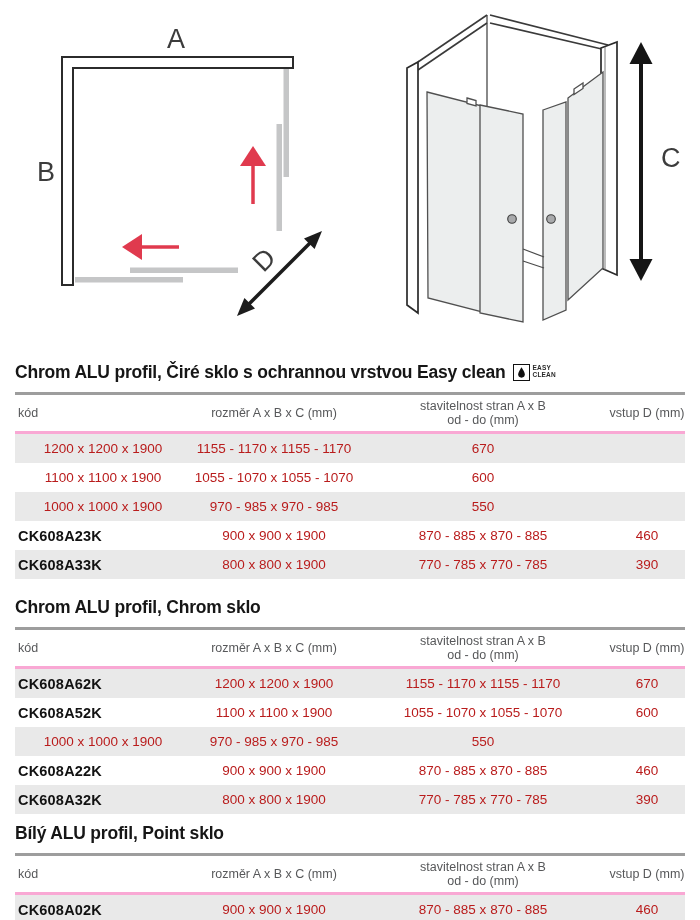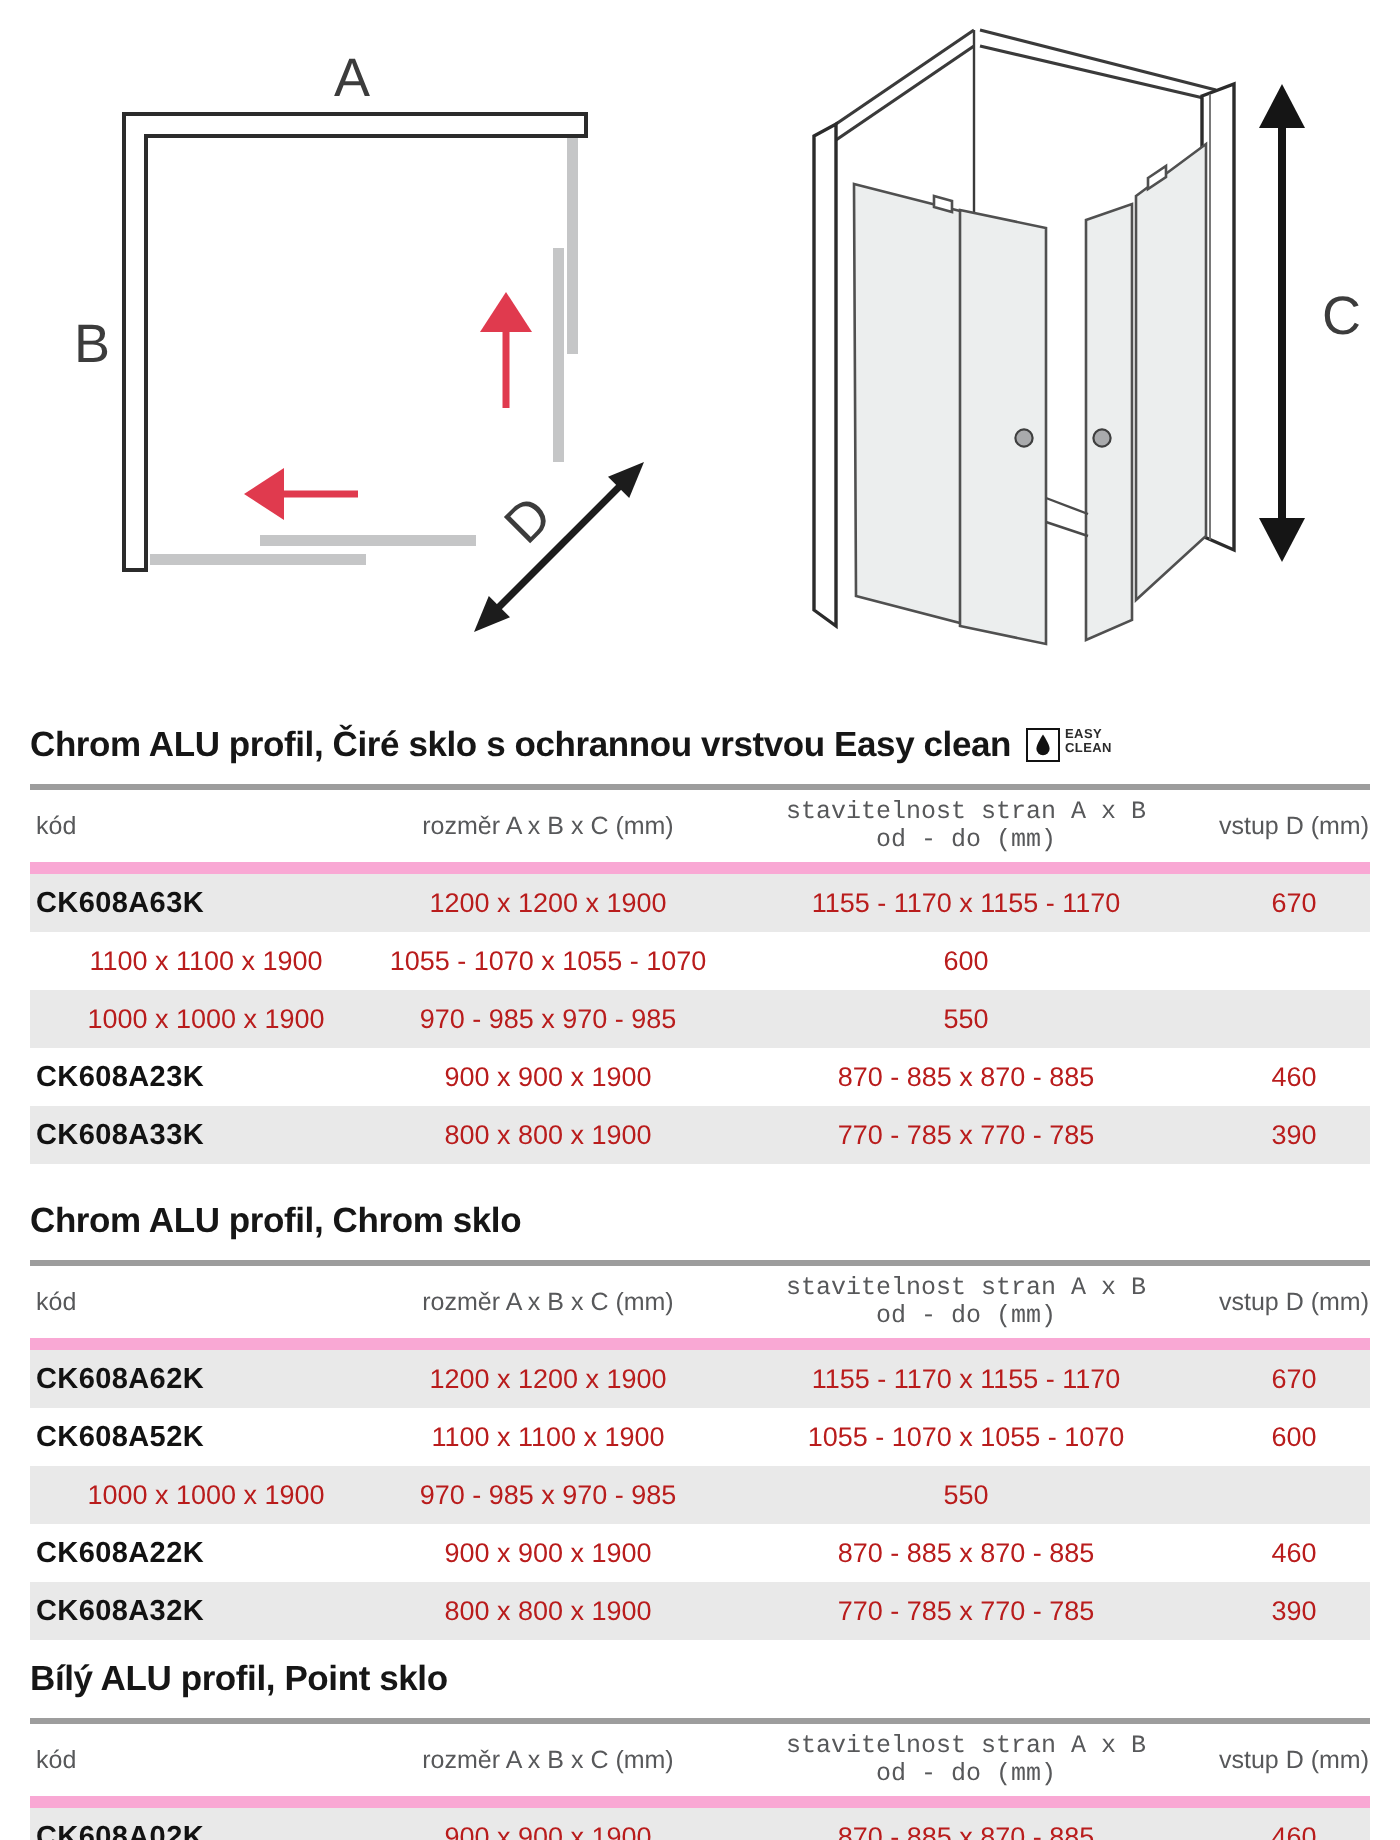--- a/index.html
+++ b/index.html
@@ -18,24 +18,24 @@
   .t1{margin-top:13px;} .t2{margin-top:17px;} .t3{margin-top:8px;align-items:flex-end;}
   .rule{height:3px;background:#9d9d9d;margin-top:9px;}
 
   .badge{display:inline-flex;align-items:center;gap:3px;}
   .badge-box{width:17px;height:17px;border:1.7px solid #111;display:inline-flex;
              align-items:center;justify-content:center;box-sizing:border-box;}
   .badge-text{display:inline-flex;flex-direction:column;font-size:6.5px;line-height:6.8px;
               font-weight:bold;color:#2a2a2a;letter-spacing:.2px;}
 
   .thead{display:grid;grid-template-columns:176px 166px 252px 76px;align-items:center;
-         padding:5px 0 4px;border-bottom:6px solid #f9a8d4;}
+         padding:5px 0 4px;border-bottom:3px solid #f9a8d4;}
   .th{font-size:12.5px;line-height:13.5px;color:#57585a;text-align:center;font-weight:normal;}
   .th-left{text-align:left;padding-left:3px;}
-  .thl{display:block;font-family:Liberation Mono, monospace;}
+  .thl{display:block;}
 
   .row{display:grid;grid-template-columns:176px 166px 252px 76px;align-items:center;height:29px;}
   .row.alt{background:#e9e9e9;}
   .cell{font-size:13.5px;color:#b91c1c;text-align:center;white-space:nowrap;}
   .cell.code{font-size:14.5px;font-weight:bold;color:#121212;text-align:left;padding-left:3px;
              letter-spacing:.2px;}
 </style>
 </head>
 <body>
 
@@ -132,21 +132,20 @@
       <div class="thead">
         <div class="th th-left">kód</div>
         <div class="th">rozměr A x B x C (mm)</div>
         <div class="th">
           <span class="thl">stavitelnost stran A x B</span>
           <span class="thl">od - do (mm)</span>
         </div>
         <div class="th">vstup D (mm)</div>
       </div>
       <div class="row alt">
-        <div class="cell code">CK608A63K</div>
         <div class="cell">1200 x 1200 x 1900</div>
         <div class="cell">1155 - 1170 x 1155 - 1170</div>
         <div class="cell">670</div>
       </div>
       <div class="row">
         <div class="cell">1100 x 1100 x 1900</div>
         <div class="cell">1055 - 1070 x 1055 - 1070</div>
         <div class="cell">600</div>
       </div>
       <div class="row alt">

